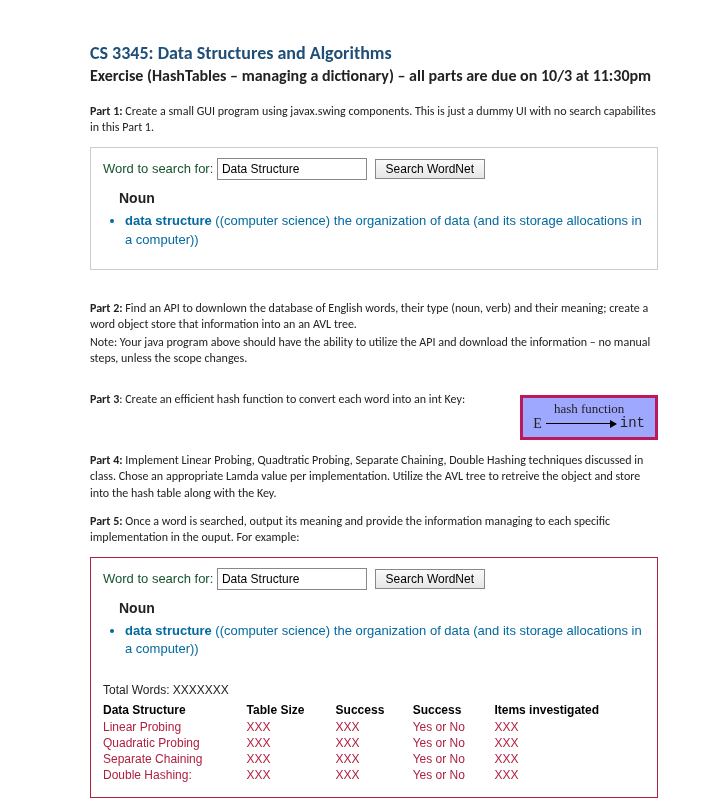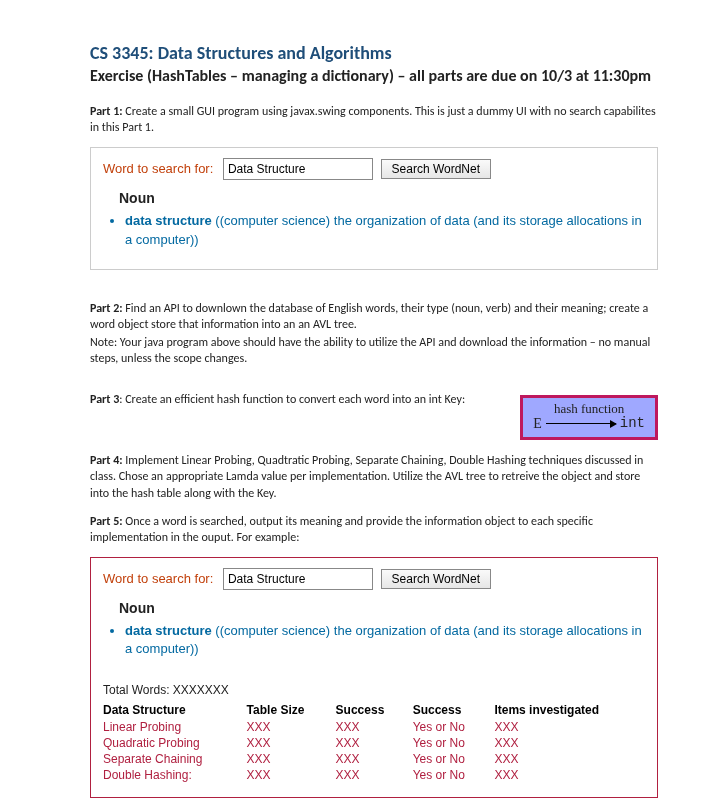--- a/index.html
+++ b/index.html
@@ -47,22 +47,22 @@
     border: 1px solid #b02040;
     margin-top: 6px;
     margin-bottom: 6px;
   }
   .search-row {
     font-size: 13px;
     margin-bottom: 10px;
   }
   .search-label {
     display: inline-block;
-    margin-right: 6px;
-    color: #c2410c;
+    margin-right: 0;
+    color: #14532d;
   }
   .search-input {
     border: 1px solid #888;
     font-size: 12px;
     padding: 2px 4px;
     width: 140px;
     height: 16px;
     vertical-align: middle;
     box-sizing: content-box;
     font-family: Arial, sans-serif;
@@ -217,21 +217,21 @@
         <span class="intk">int</span>
       </div>
     </div>
   </div>
 
   <div class="para">
     <span class="part-label">Part 4:</span><span> Implement Linear Probing, Quadtratic Probing, Separate Chaining, Double Hashing techniques discussed in class. Chose an appropriate Lamda value per implementation. Utilize the AVL tree to retreive the object and store into the hash table along with the Key.</span>
   </div>
 
   <div class="para">
-    <span class="part-label">Part 5:</span><span> Once a word is searched, output its meaning and provide the information object to each specific implementation in the ouput. For example:</span>
+    <span class="part-label">Part 5:</span><span> Once a word is searched, output its meaning and provide the information managing to each specific implementation in the ouput. For example:</span>
   </div>
 
   <div class="ui-box red">
     <div class="search-row">
       <span class="search-label">Word to search for:</span>
       <input class="search-input" value="Data Structure" style="">
       <button class="search-button">Search WordNet</button>
     </div>
     <div class="pos-heading">Noun</div>
     <ul class="defs">

